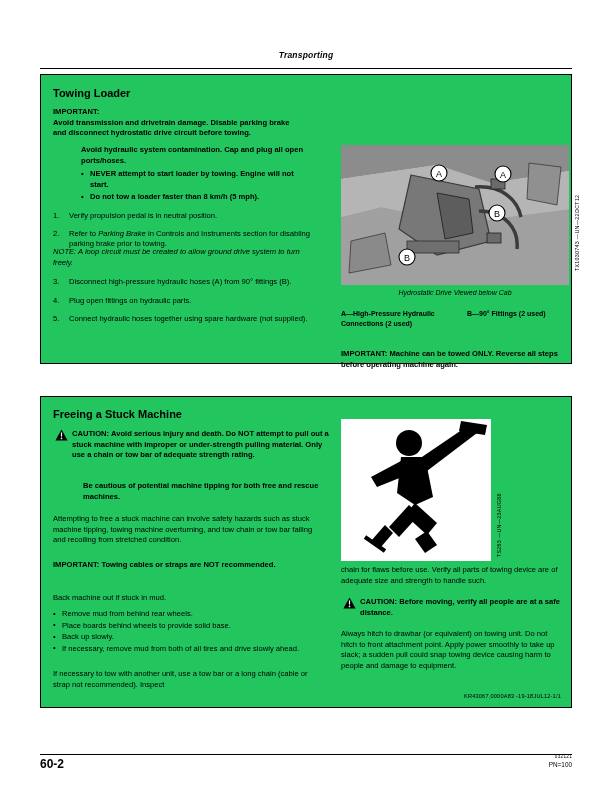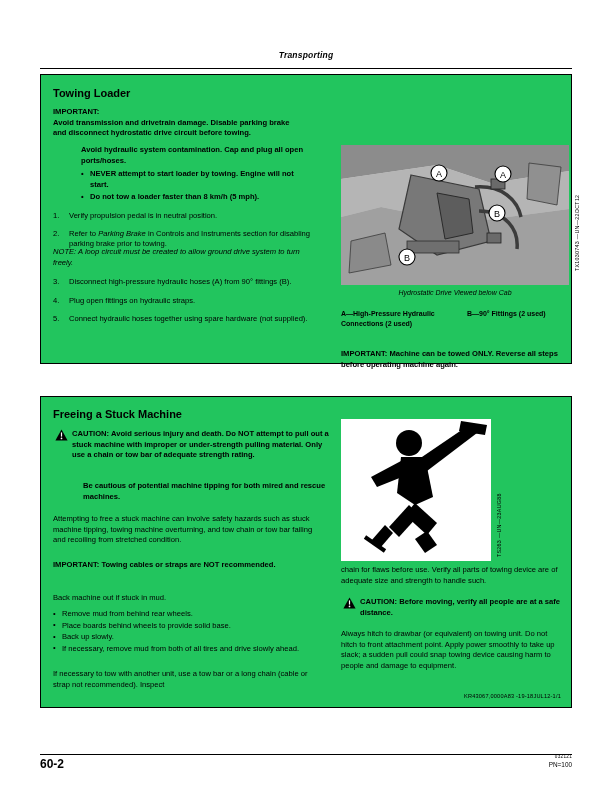--- a/index.html
+++ b/index.html
@@ -206,21 +206,21 @@
 
     <div class="txt ital" style="left:12px; top:172px; width:258px;">NOTE: A loop circuit must be created to allow ground drive system to turn freely.</div>
 
     <div class="numlist" style="left:12px; top:202px; width:258px;">
       <div class="numrow">
         <span class="num">3.</span>
         <span>Disconnect high-pressure hydraulic hoses (A) from 90° fittings (B).</span>
       </div>
       <div class="numrow" style="margin-top:8px;">
         <span class="num">4.</span>
-        <span>Plug open fittings on hydraulic straps.</span>
+        <span>Plug open fittings on hydraulic parts.</span>
       </div>
       <div class="numrow" style="margin-top:8px;">
         <span class="num">5.</span>
         <span>Connect hydraulic hoses together using spare hardware (not supplied).</span>
       </div>
     </div>
 
     <div class="photo" id="photo1">
       <svg width="228" height="140" viewBox="0 0 228 140">
         <rect x="0" y="0" width="228" height="140" fill="#cfcfcf"></rect>
@@ -269,21 +269,21 @@
 
     <svg class="warn" style="left:14px; top:32px;" viewBox="0 0 13 12">
       <path d="M6.5 0.5 L12.6 11.5 L0.4 11.5 Z" fill="#000"></path>
       <path d="M6.5 3.4 L6.5 7.6" stroke="#fff" stroke-width="1.2"></path>
       <circle cx="6.5" cy="9.4" r="0.85" fill="#fff"></circle>
     </svg>
     <div class="txt bold" style="left:31px; top:32px; width:258px;">
       <span>CAUTION:</span>
       <span>Avoid serious injury and death. Do NOT attempt to pull out a stuck machine with improper or under-strength pulling material. Only use a chain or tow bar of adequate strength rating.</span>
     </div>
-    <div class="txt bold" style="left:42px; top:84px; width:246px;">Be cautious of potential machine tipping for both mired and rescue machines.</div>
+    <div class="txt bold" style="left:42px; top:84px; width:246px;">Be cautious of potential machine tipping for both free and rescue machines.</div>
 
     <div class="txt" style="left:12px; top:117px; width:268px;">Attempting to free a stuck machine can involve safety hazards such as stuck machine tipping, towing machine overturning, and tow chain or tow bar failing and recoiling from stretched condition.</div>
 
     <div class="txt bold" style="left:12px; top:163px; width:260px;">
       <span>IMPORTANT:</span>
       <span>Towing cables or straps are NOT recommended.</span>
     </div>
 
     <div class="txt" style="left:12px; top:196px; width:268px;">Back machine out if stuck in mud.</div>
 

